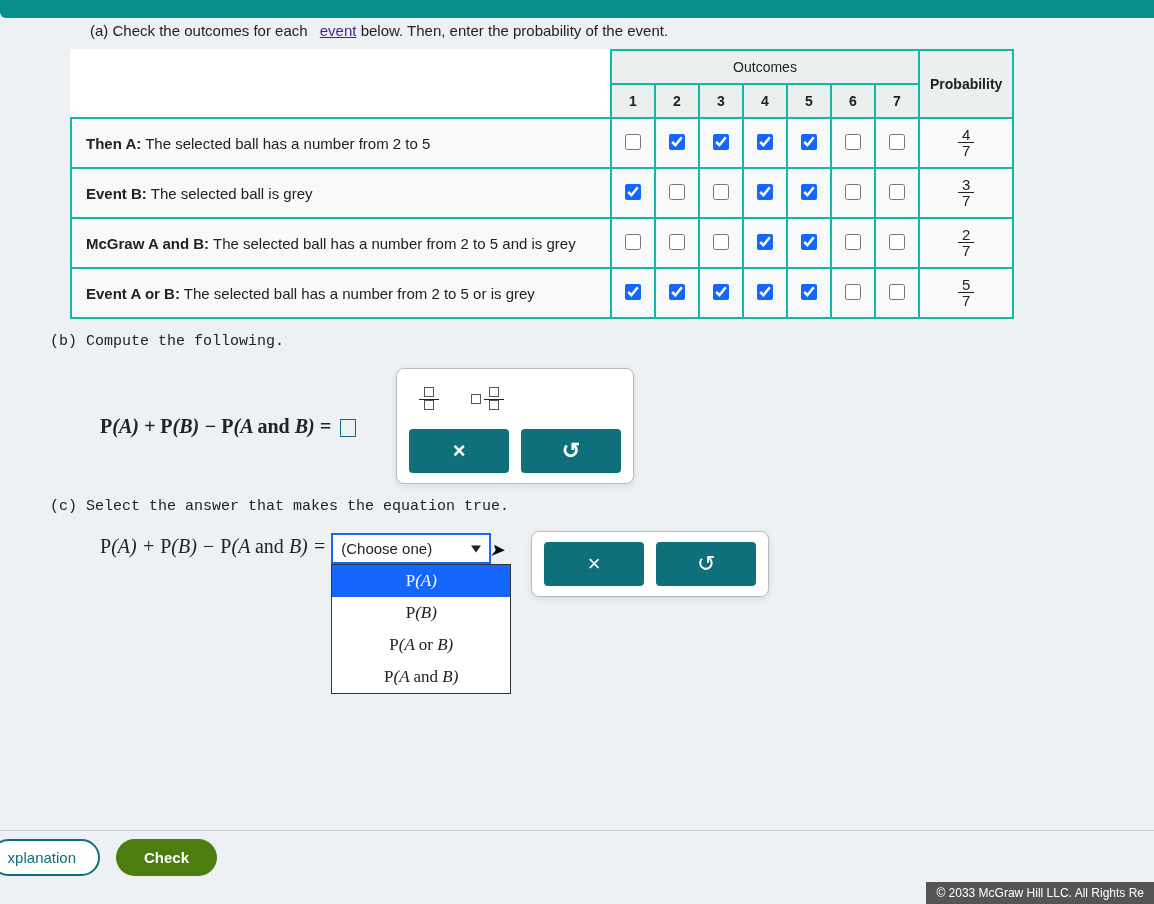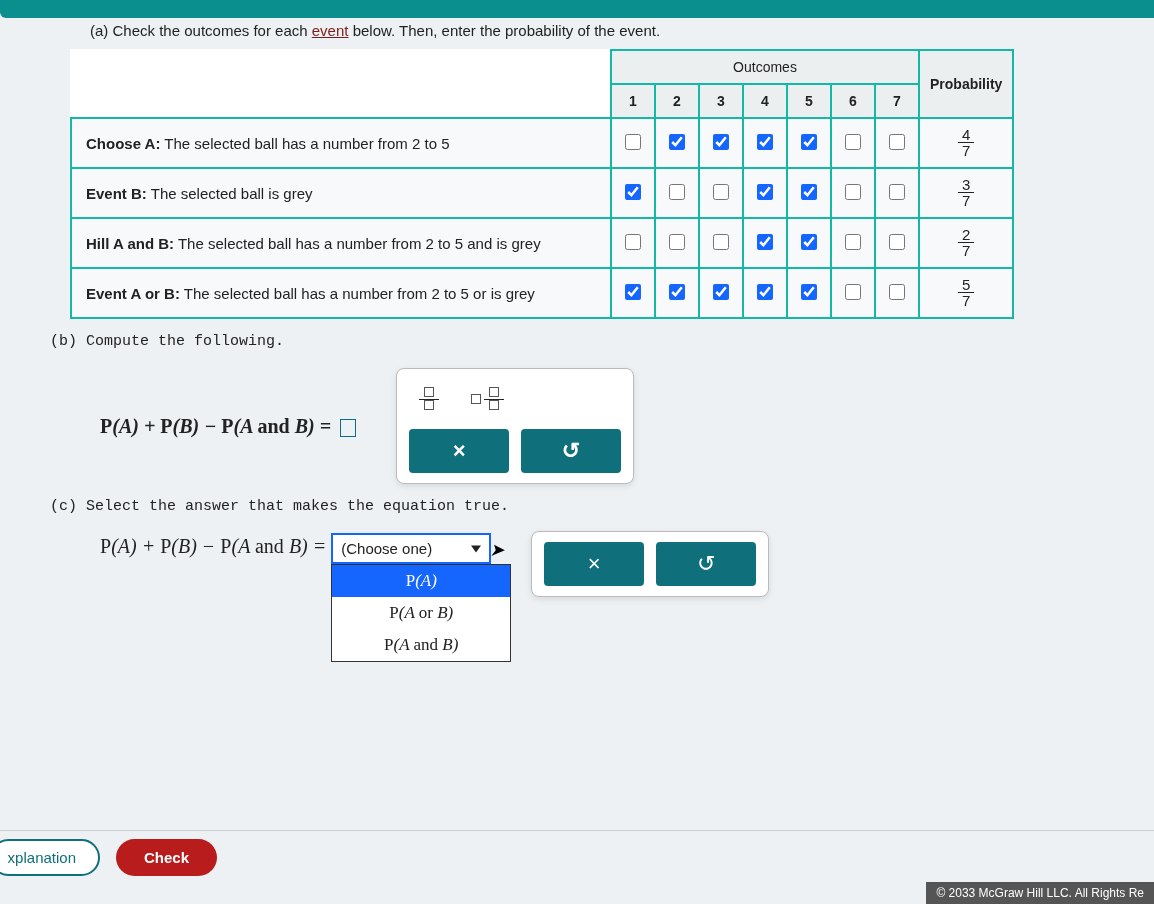--- a/index.html
+++ b/index.html
@@ -22,21 +22,22 @@
   .content {
     padding: 4px 18px 0 30px;
   }
   .part-a-text {
     margin: 0 0 10px 60px;
     font-size: 15px;
     color: #222;
   }
   .event-link {
     text-decoration: underline;
-    color: #7f1d1d;
+    color: #4c1d95;
+    margin-left: 8px;
   }
   table.outcomes {
     border-collapse: collapse;
     margin: 8px 0 14px 40px;
     background: #fff;
   }
   table.outcomes th, table.outcomes td {
     border: 2px solid #14b8a6;
     padding: 8px 10px;
     text-align: center;
@@ -207,21 +208,21 @@
     border-radius: 22px;
     padding: 8px 22px 8px 0;
     margin-left: -10px;
     font-size: 15px;
     cursor: pointer;
     background: #fff;
     text-align: right;
     width: 110px;
   }
   .check-btn {
-    background: #b91c1c;
+    background: #4d7c0f;
     color: #fff;
     border-radius: 22px;
     padding: 10px 28px;
     font-size: 15px;
     cursor: pointer;
     font-weight: bold;
   }
   .copyright {
     position: absolute;
     bottom: 0; right: 0;
@@ -261,21 +262,21 @@
           <th class="numcol">2</th>
           <th class="numcol">3</th>
           <th class="numcol">4</th>
           <th class="numcol">5</th>
           <th class="numcol">6</th>
           <th class="numcol">7</th>
         </tr>
     </thead>
     <tbody id="table-body">
         <tr>
-          <td class="event-desc"><b>Choose A:</b> The selected ball has a number from 2 to 5</td>
+          <td class="event-desc"><b>Then A:</b> The selected ball has a number from 2 to 5</td>
           <td><input type="checkbox" style=""></td>
           <td><input type="checkbox" checked="" style=""></td>
           <td><input type="checkbox" checked="" style=""></td>
           <td><input type="checkbox" checked="" style=""></td>
           <td><input type="checkbox" checked="" style=""></td>
           <td><input type="checkbox" style=""></td>
           <td><input type="checkbox" style=""></td>
           <td><span class="frac"><span class="num">4</span><span class="den">7</span></span></td>
         </tr>
         <tr>
@@ -283,21 +284,21 @@
           <td><input type="checkbox" checked="" style=""></td>
           <td><input type="checkbox" style=""></td>
           <td><input type="checkbox" style=""></td>
           <td><input type="checkbox" checked="" style=""></td>
           <td><input type="checkbox" checked="" style=""></td>
           <td><input type="checkbox" style=""></td>
           <td><input type="checkbox" style=""></td>
           <td><span class="frac"><span class="num">3</span><span class="den">7</span></span></td>
         </tr>
         <tr>
-          <td class="event-desc"><b>Hill A and B:</b> The selected ball has a number from 2 to 5 and is grey</td>
+          <td class="event-desc"><b>McGraw A and B:</b> The selected ball has a number from 2 to 5 and is grey</td>
           <td><input type="checkbox" style=""></td>
           <td><input type="checkbox" style=""></td>
           <td><input type="checkbox" style=""></td>
           <td><input type="checkbox" checked="" style=""></td>
           <td><input type="checkbox" checked="" style=""></td>
           <td><input type="checkbox" style=""></td>
           <td><input type="checkbox" style=""></td>
           <td><span class="frac"><span class="num">2</span><span class="den">7</span></span></td>
         </tr>
         <tr>
@@ -350,20 +351,21 @@
   <div class="part-label">(c) Select the answer that makes the equation true.</div>
 
   <div class="part-c-row">
     <div class="math">
       <span class="rm">P</span>(A) + <span class="rm">P</span>(B) − <span class="rm">P</span>(A <span class="rm">and</span> B) =
       <span class="dropdown-wrap">
         <span class="dropdown-sel" style="font-style:normal; font-family: Arial;">(Choose one)</span>
         <span class="cursor-arrow" style="left:158px; top:6px;">➤</span>
         <div class="dropdown-menu" id="dd-menu">
             <div class="opt hl"><span class="rm">P</span>(A)</div>
+            <div class="opt"><span class="rm">P</span>(B)</div>
             <div class="opt"><span class="rm">P</span>(A <span class="rm">or</span> B)</div>
             <div class="opt"><span class="rm">P</span>(A <span class="rm">and</span> B)</div>
           </div>
       </span>
     </div>
     <div class="toolbox-c">
       <div class="action-btn">
           <span>×</span>
         </div>
       <div class="action-btn">

